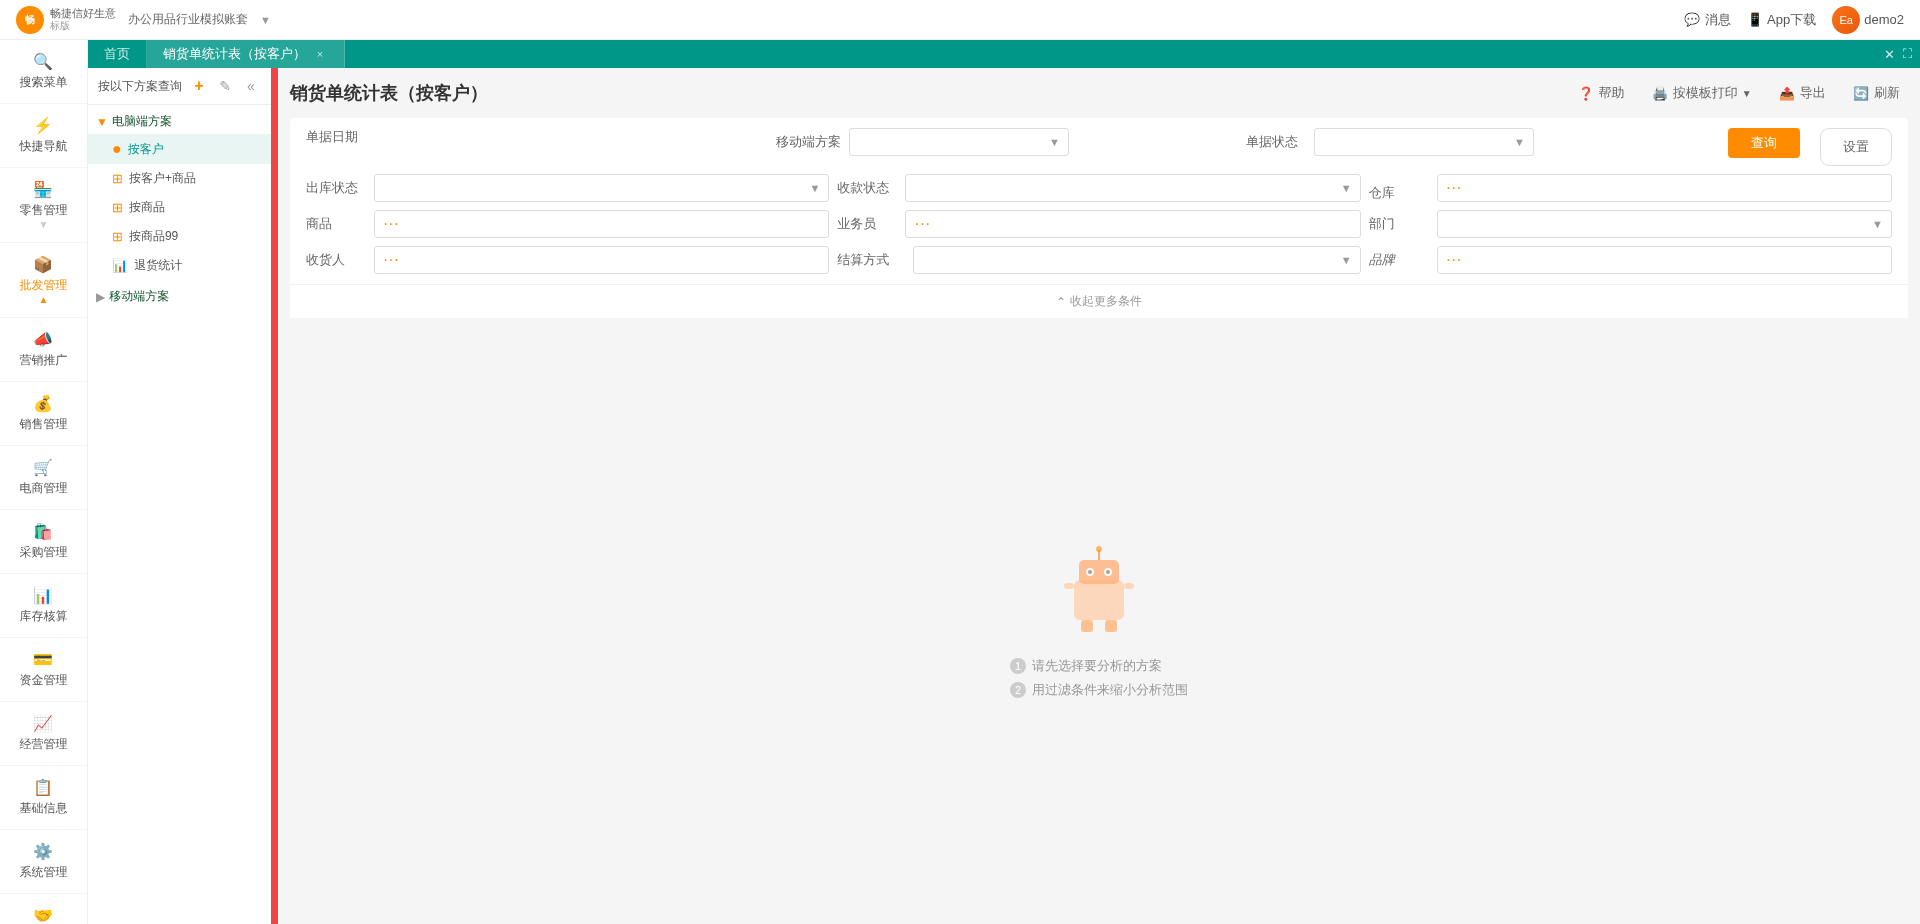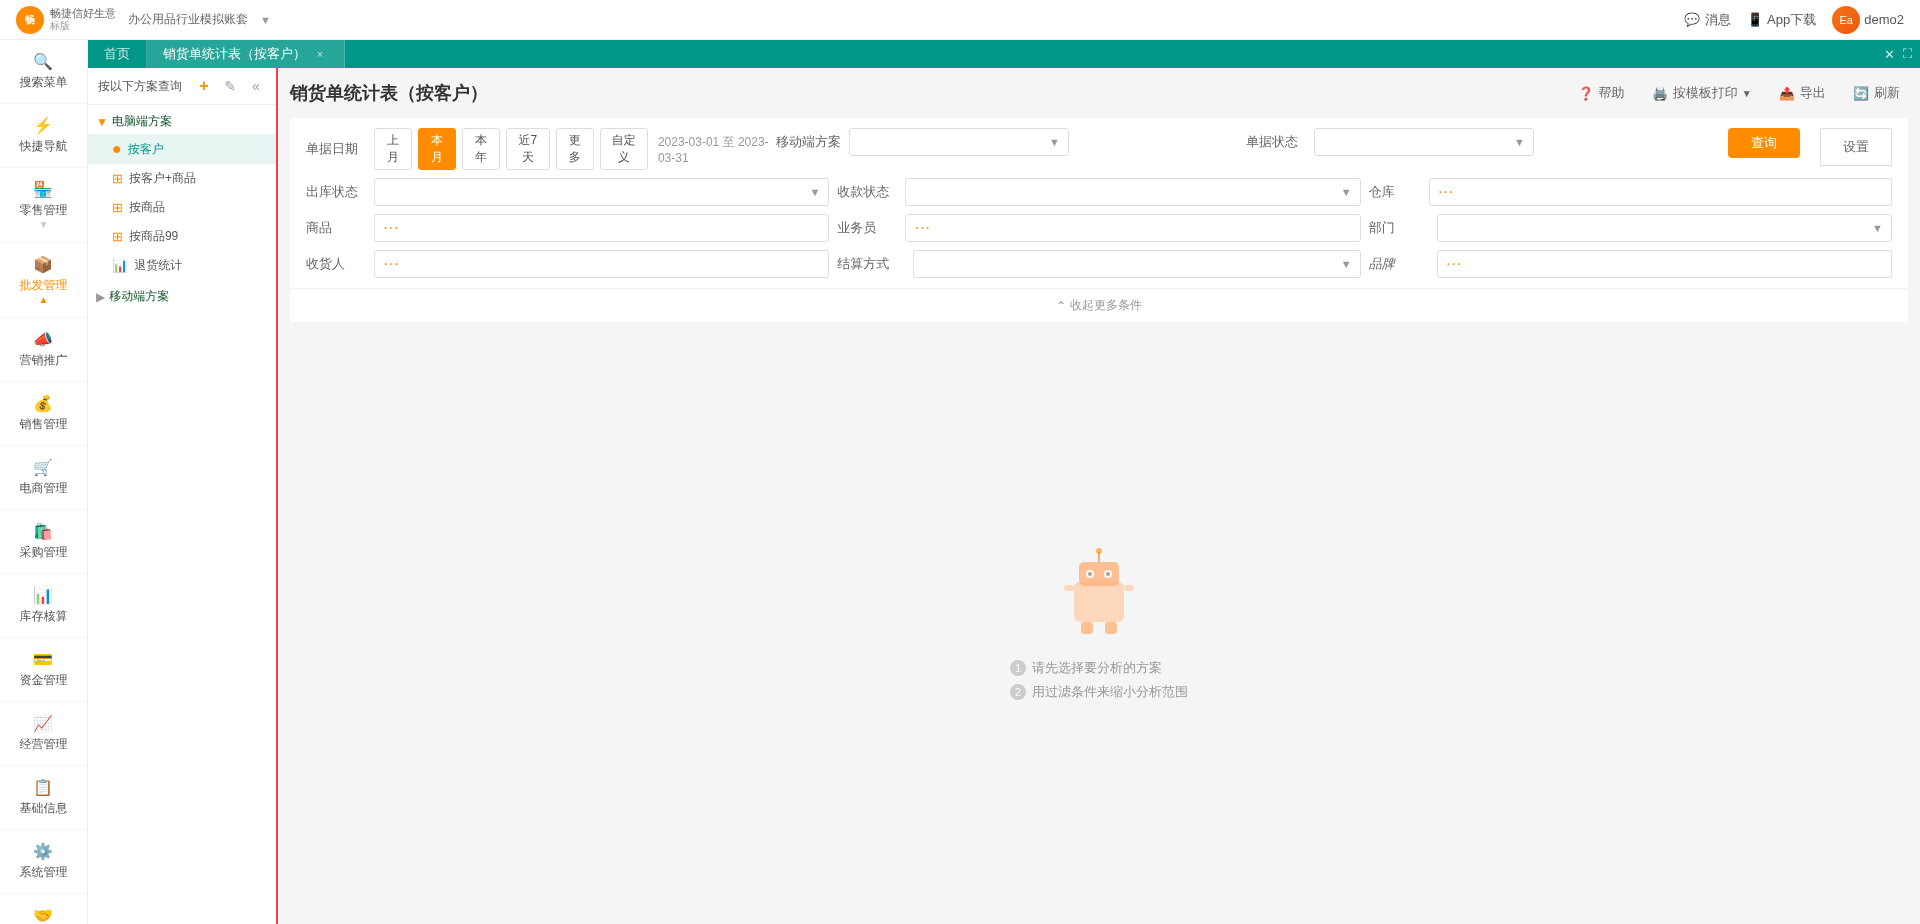--- a/index.html
+++ b/index.html
@@ -159,21 +159,21 @@
       flex: 1;
       display: flex;
       overflow: hidden;
       background: #f5f5f5;
     }
 
     
     .scheme-panel {
       width: 190px;
       background: #fff;
-      border-right: 2px solid #ef4444;
+      border-right: 7px solid #ef4444;
       flex-shrink: 0;
       overflow-y: auto;
     }
     .scheme-header {
       display: flex;
       align-items: center;
       justify-content: space-between;
       padding: 8px 10px;
       border-bottom: 1px solid #eee;
       font-size: 12px;
@@ -357,21 +357,21 @@
       cursor: pointer;
       display: block;
       margin-bottom: 8px;
       width: 72px;
       text-align: center;
     }
     .btn-secondary {
       background: #fff;
       color: #666;
       border: 1px solid #ddd;
-      border-radius: 1px;
+      border-radius: 9px;
       padding: 5px 16px;
       font-size: 13px;
       cursor: pointer;
       width: 72px;
       text-align: center;
     }
 
     .filter-section {
       background: #fff;
       border-radius: 4px;
@@ -572,29 +572,20 @@
               <span>刷新</span>
             </div>
           </div>
         </div>
 
         <div class="filter-section">
 
           <div style="display:flex;align-items:flex-start;gap:0;padding:10px 16px 0 16px;">
             <div style="display:flex;align-items:center;gap:8px;flex:1;">
               <span class="filter-label">单据日期</span>
-              <div class="date-filter">
-                <button class="date-btn">上月</button>
-                <button class="date-btn active">本月</button>
-                <button class="date-btn">本年</button>
-                <button class="date-btn">近7天</button>
-                <button class="date-btn">更多</button>
-                <button class="date-btn">自定义</button>
-                <span class="date-range">2023-03-01 至 2023-03-31</span>
-              </div>
             </div>
             <div style="display:flex;align-items:center;gap:8px;flex:1;">
               <span class="filter-label">移动端方案</span>
               <div class="filter-cell-input" style="flex:1;max-width:220px;">
                 <span></span>
                 <span class="dropdown-arrow">▼</span>
               </div>
             </div>
             <div style="display:flex;align-items:center;gap:8px;flex:1;">
               <span class="filter-label">单据状态</span>
@@ -618,21 +609,21 @@
                 <span class="dropdown-arrow">▼</span>
               </div>
             </div>
             <div style="display:flex;align-items:center;gap:8px;flex:1;">
               <span class="filter-label">收款状态</span>
               <div class="filter-cell-input" style="flex:1;">
                 <span></span>
                 <span class="dropdown-arrow">▼</span>
               </div>
             </div>
-            <div style="display:flex;align-items:center;gap:0;flex:1;">
+            <div style="display:flex;align-items:flex-end;gap:8px;flex:1;">
               <span class="filter-label">仓库</span>
               <div class="filter-cell-input" style="flex:1;">
                 <span class="select-dots">···</span>
               </div>
             </div>
           </div>
 
           <div style="display:flex;align-items:center;gap:8px;padding:8px 16px 0 16px;">
             <div style="display:flex;align-items:center;gap:8px;flex:1;">
               <span class="filter-label">商品</span>

